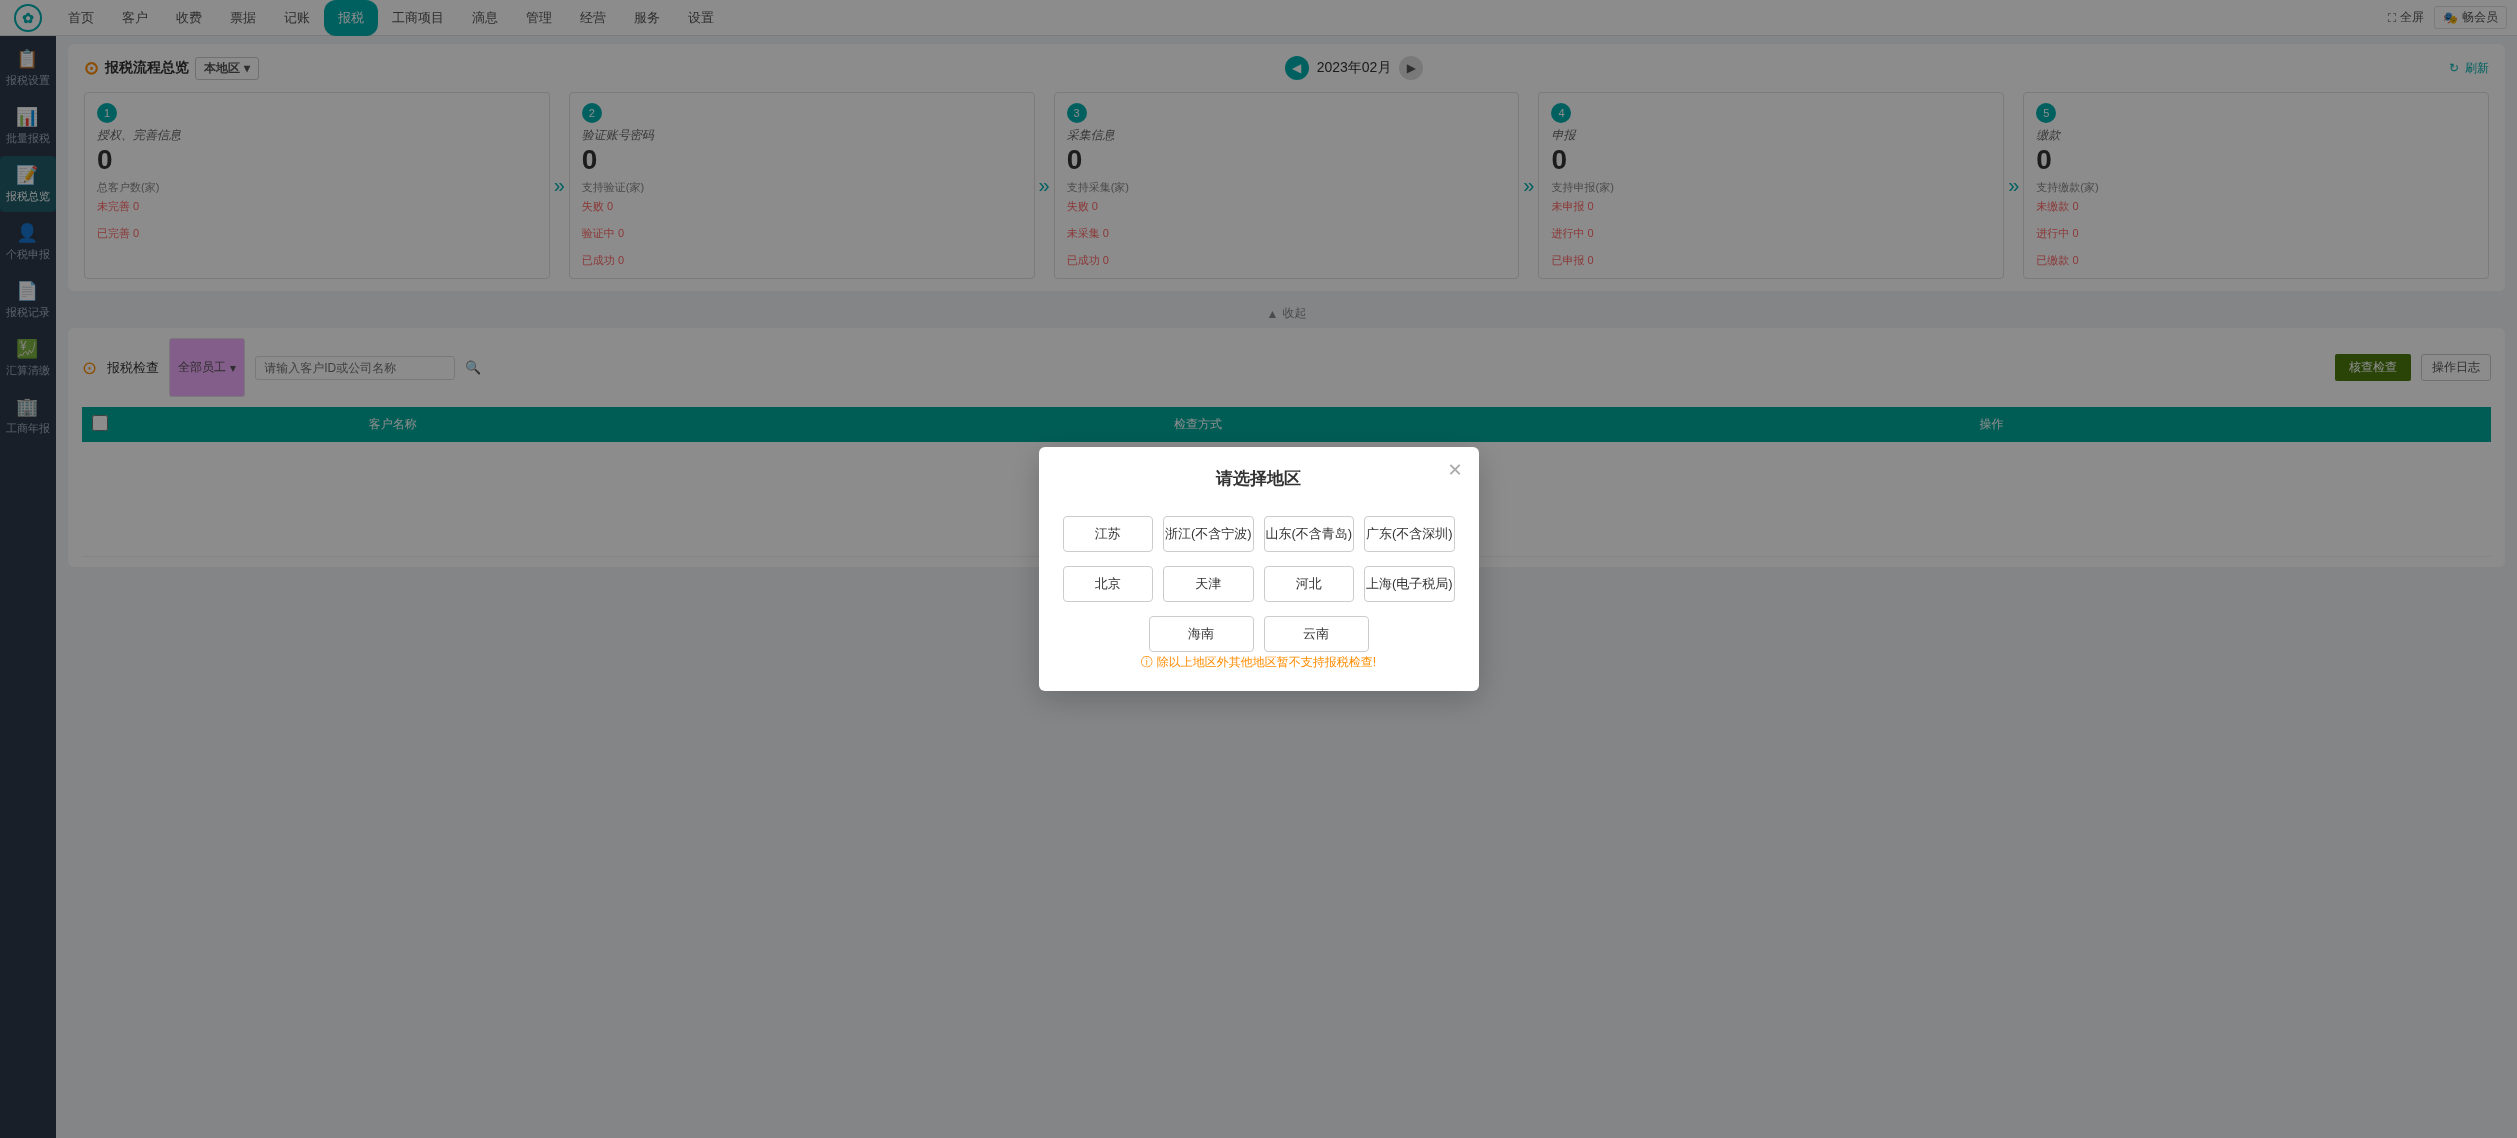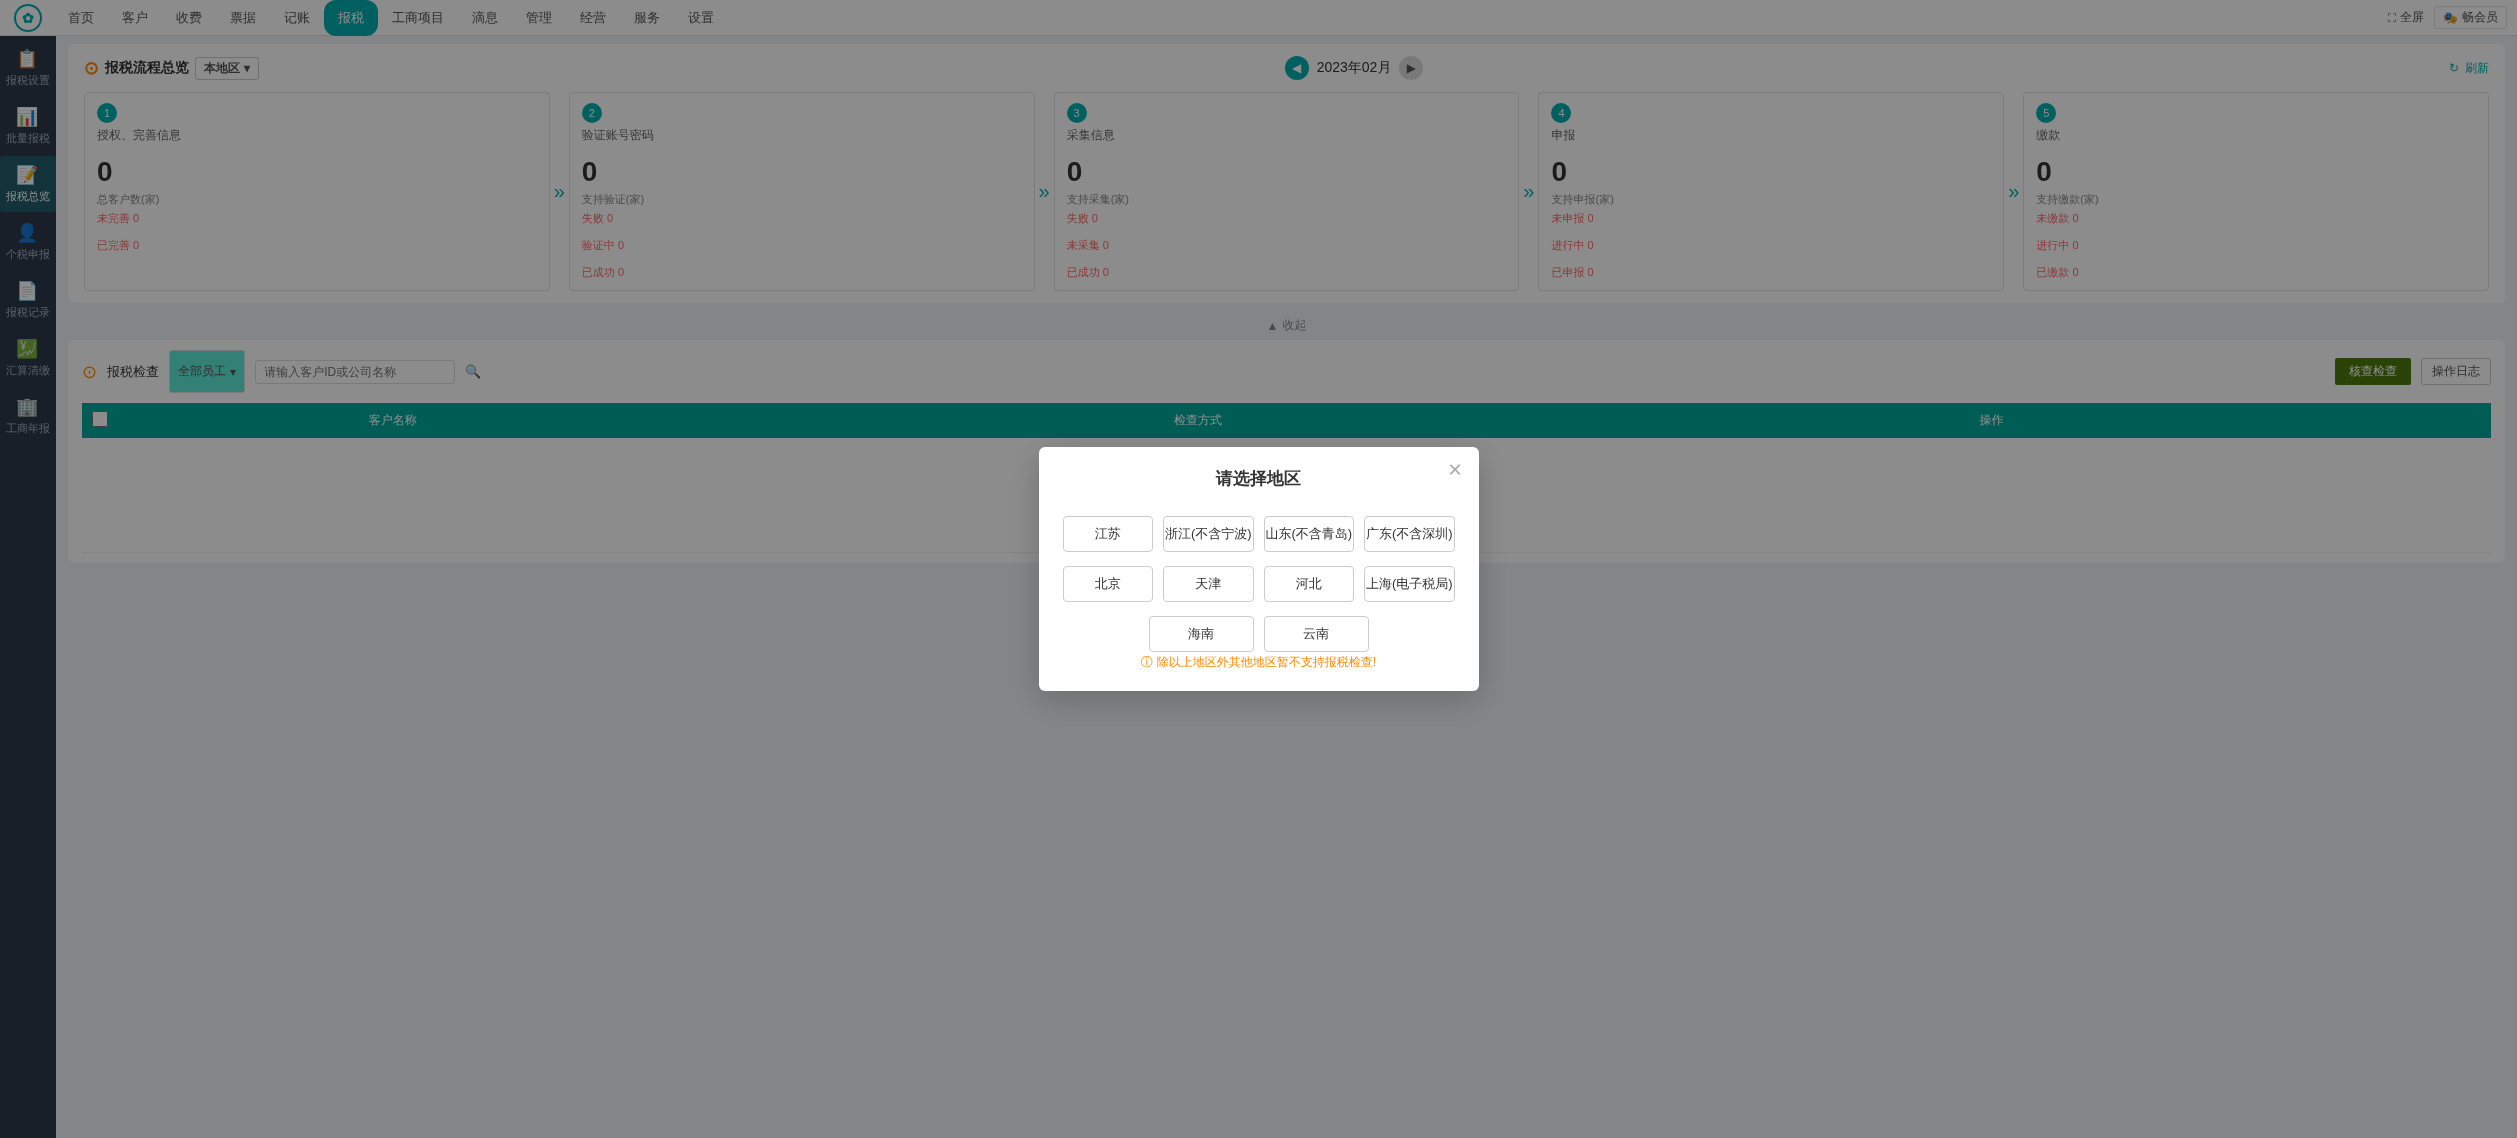--- a/index.html
+++ b/index.html
@@ -87,21 +87,21 @@
     }
     .step-arrow {
       display: flex; align-items: center; padding: 0 4px; color: #00b0b0; font-size: 20px;
     }
     .step-number {
       width: 20px; height: 20px; border-radius: 50%;
       background: #00b0b0; color: #fff; font-size: 11px;
       display: flex; align-items: center; justify-content: center;
       margin-bottom: 4px;
     }
-    .step-title { font-size: 12px; color: #666; margin-bottom: 12px; }
+    .step-title { font-size: 12px; color: #666; margin-bottom: 0; font-style: italic; }
     .step-count { font-size: 28px; font-weight: bold; color: #333; margin-bottom: 4px; }
     .step-subtitle { font-size: 11px; color: #888; }
     .step-stats { display: flex; gap: 12px; margin-top: 4px; flex-direction: column; }
     .stat-item { font-size: 11px; color: #888; }
     .stat-item span { color: #ff6666; }
 
     
     .date-nav {
       display: flex; align-items: center; gap: 8px; font-size: 14px;
     }
@@ -131,22 +131,22 @@
     }
     .operation-log-btn {
       background: #fff; border: 1px solid #ccc; border-radius: 3px;
       padding: 4px 10px; cursor: pointer; font-size: 12px; color: #555;
     }
     .filter-input {
       border: 1px solid #ddd; border-radius: 3px; padding: 4px 8px;
       font-size: 12px; width: 200px; outline: none;
     }
     .employee-select {
-      border: 1px solid #ddd; border-radius: 3px; padding: 12px 8px;
-      font-size: 12px; background: #5eead4; cursor: pointer; color: #555;
+      border: 1px solid #ddd; border-radius: 3px; padding: 20px 8px;
+      font-size: 12px; background: #f0abfc; cursor: pointer; color: #555;
       display: flex; align-items: center; gap: 4px;
     }
 
     
     .data-table { width: 100%; border-collapse: collapse; }
     .data-table th {
       background: #00a99d; color: #fff; padding: 8px 10px;
       font-size: 12px; font-weight: normal; text-align: left;
     }
     .data-table td { padding: 8px 10px; border-bottom: 1px solid #f0f0f0; font-size: 12px; }

